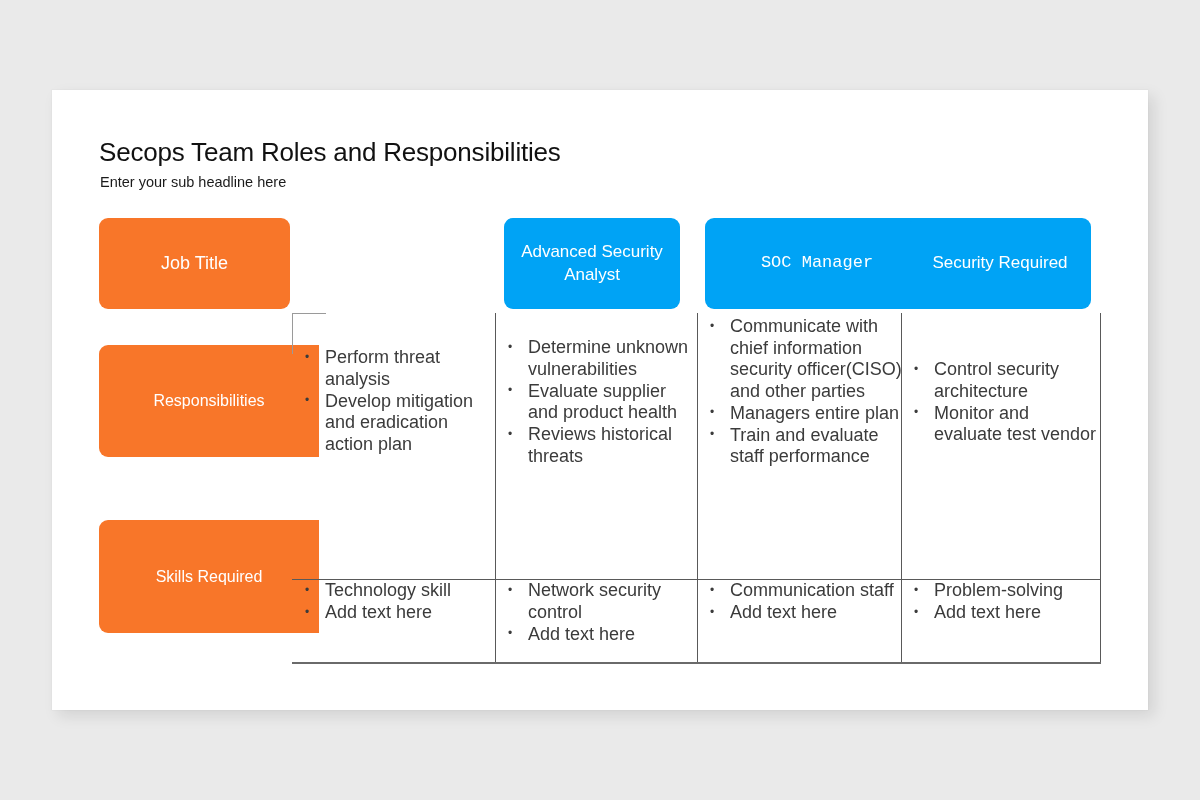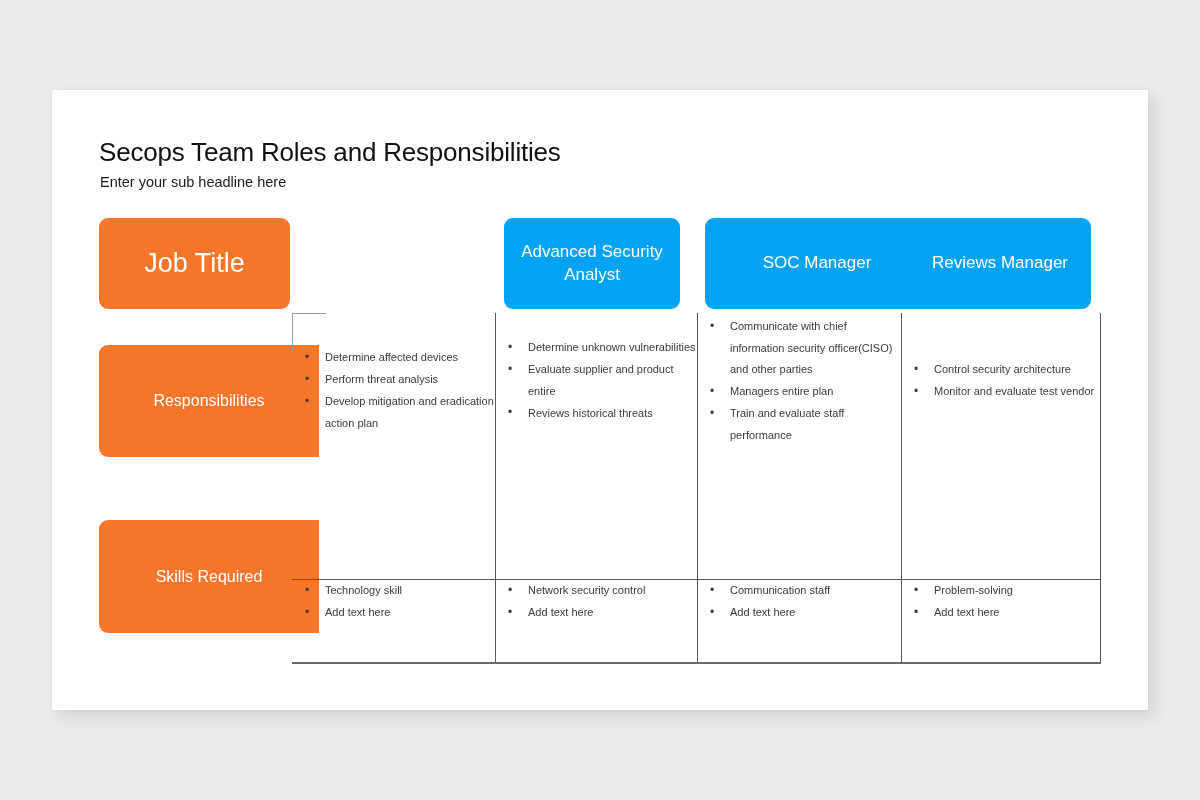--- a/index.html
+++ b/index.html
@@ -58,24 +58,24 @@
     align-items: center;
     justify-content: center;
     text-align: center;
     color: #ffffff;
     font-size: 17px;
     line-height: 1.33;
     font-weight: 400;
     box-sizing: border-box;
     padding: 0 6px;
   }
-  .chip.job   { left: 47px;  width: 191px; background: #F87629; font-size: 27px; }
+  .chip.job   { left: 47px;  width: 191px; background: #F87629; font-size: 18px; }
   .chip.c1    { left: 252px; width: 181px; background: #00A3F5; }
   .chip.c2    { left: 452px; width: 176px; background: #00A3F5; }
-  .chip.c3    { left: 653px; width: 224px; background: #00A3F5; }
+  .chip.c3    { left: 653px; width: 224px; background: #00A3F5; font-family: Liberation Mono, monospace; }
   .chip.c4    { left: 857px; width: 182px; background: #00A3F5; }
 
   
   .rowlabel {
     position: absolute;
     left: 47px;
     width: 220px;
     background: #F87629;
     border-radius: 9px 0 0 9px;
     color: #ffffff;
@@ -136,21 +136,21 @@
     box-sizing: border-box;
   }
   .cell ul {
     margin: 0;
     padding: 0;
     list-style: none;
   }
   .cell li {
     position: relative;
     padding-left: 32px;
-    font-size: 11px;
+    font-size: 18px;
     line-height: 21.5px;
     color: #3b3b3b;
     margin: 0 0 0.5px 0;
   }
   .cell li::before {
     content: "\2022";
     position: absolute;
     left: 12px;
     top: -0.5px;
     font-size: 12px;
@@ -173,49 +173,48 @@
 <body>
 
 <div id="slide">
 
   <div id="title">Secops Team Roles and Responsibilities</div>
   <div id="subtitle">Enter your sub headline here</div>
 
   <div class="chip job">Job Title</div>
   <div class="chip c2">Advanced Security Analyst</div>
   <div class="chip c3">SOC Manager</div>
-  <div class="chip c4">Reviews Manager</div>
+  <div class="chip c4">Security Required</div>
 
   <div class="rowlabel resp">Responsibilities</div>
   <div class="rowlabel skill">Skills Required</div>
 
   <div id="table">
     <div id="topstub"></div>
     <div id="leftstub"></div>
 
     <div class="vline" style="left:203px"></div>
     <div class="vline" style="left:405px"></div>
     <div class="vline" style="left:609px"></div>
     <div class="vline" style="left:808px"></div>
 
     <div class="hline" id="hline-mid"></div>
     <div class="hline" id="hline-bottom"></div>
 
     <div class="cell r1" style="top:34px">
       <ul>
-        <li>Determine affected devices</li>
         <li>Perform threat analysis</li>
         <li>Develop mitigation and eradication action plan</li>
       </ul>
     </div>
 
     <div class="cell r2" style="top:24px">
       <ul>
         <li>Determine unknown vulnerabilities</li>
-        <li>Evaluate supplier and product entire</li>
+        <li>Evaluate supplier and product health</li>
         <li>Reviews historical threats</li>
       </ul>
     </div>
 
     <div class="cell r3" style="top:3px">
       <ul>
         <li>Communicate with chief information security officer(CISO) and other parties</li>
         <li>Managers entire plan</li>
         <li>Train and evaluate staff performance</li>
       </ul>

